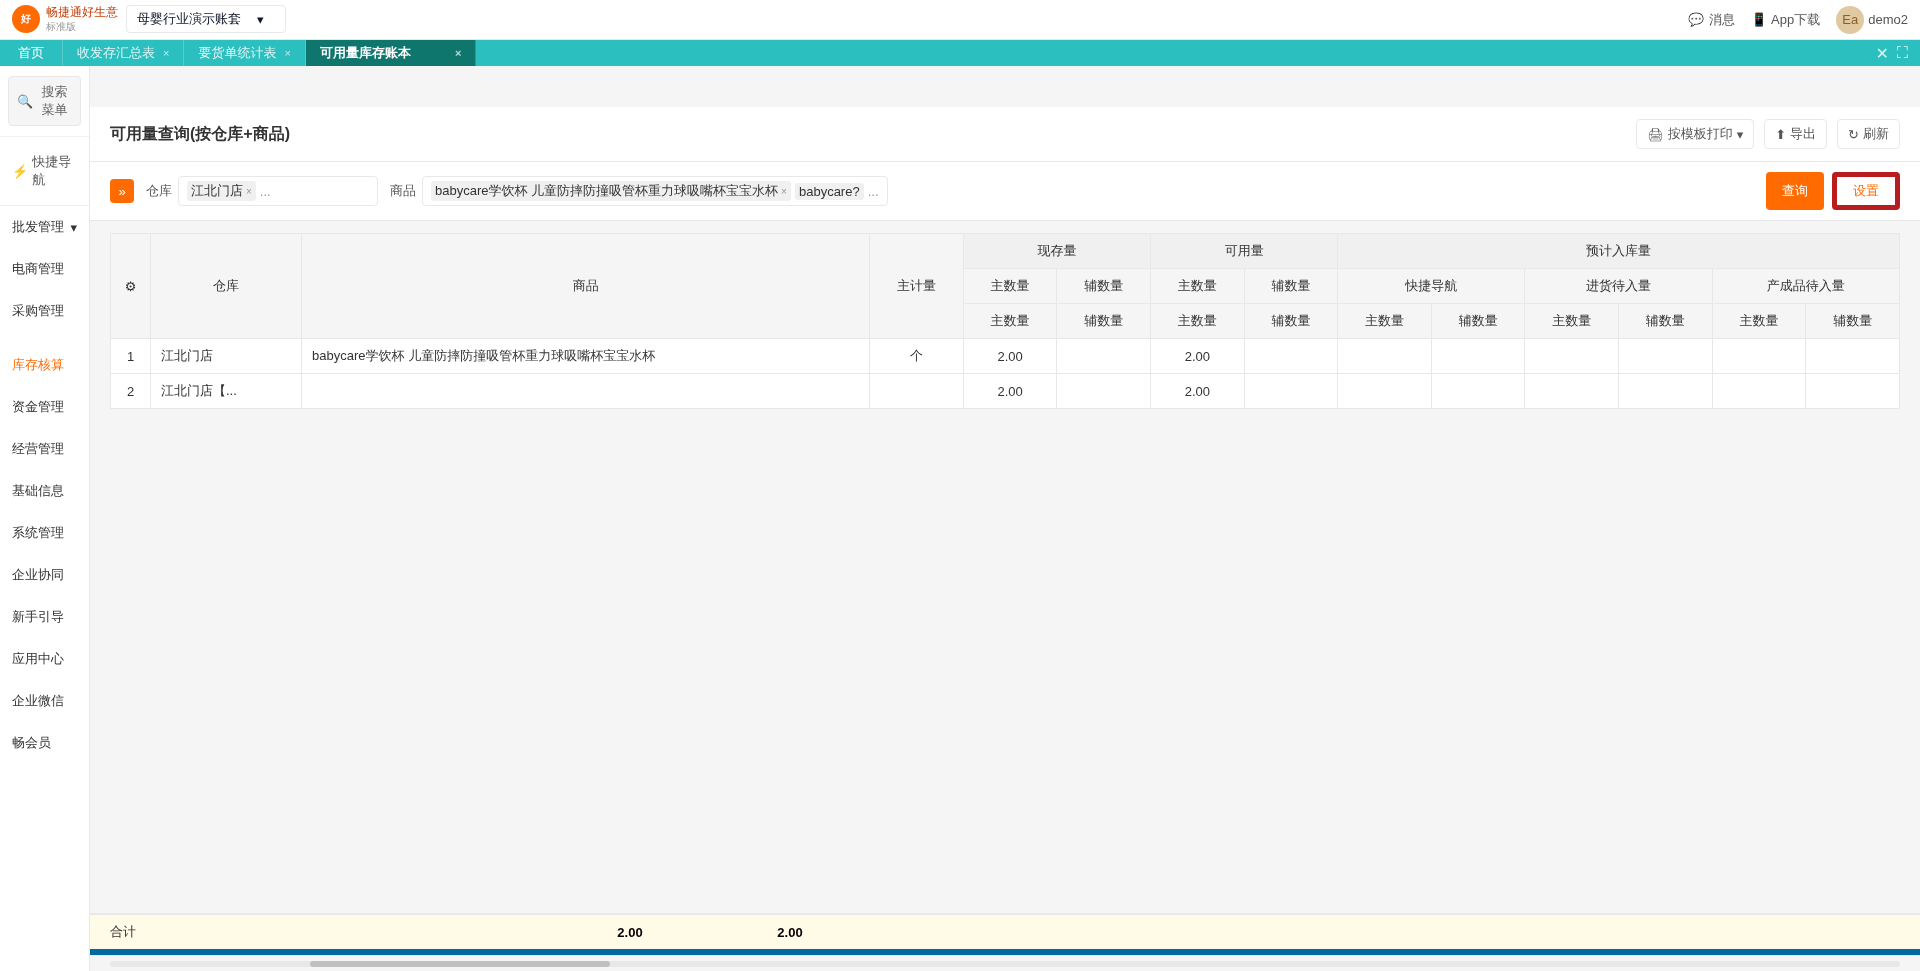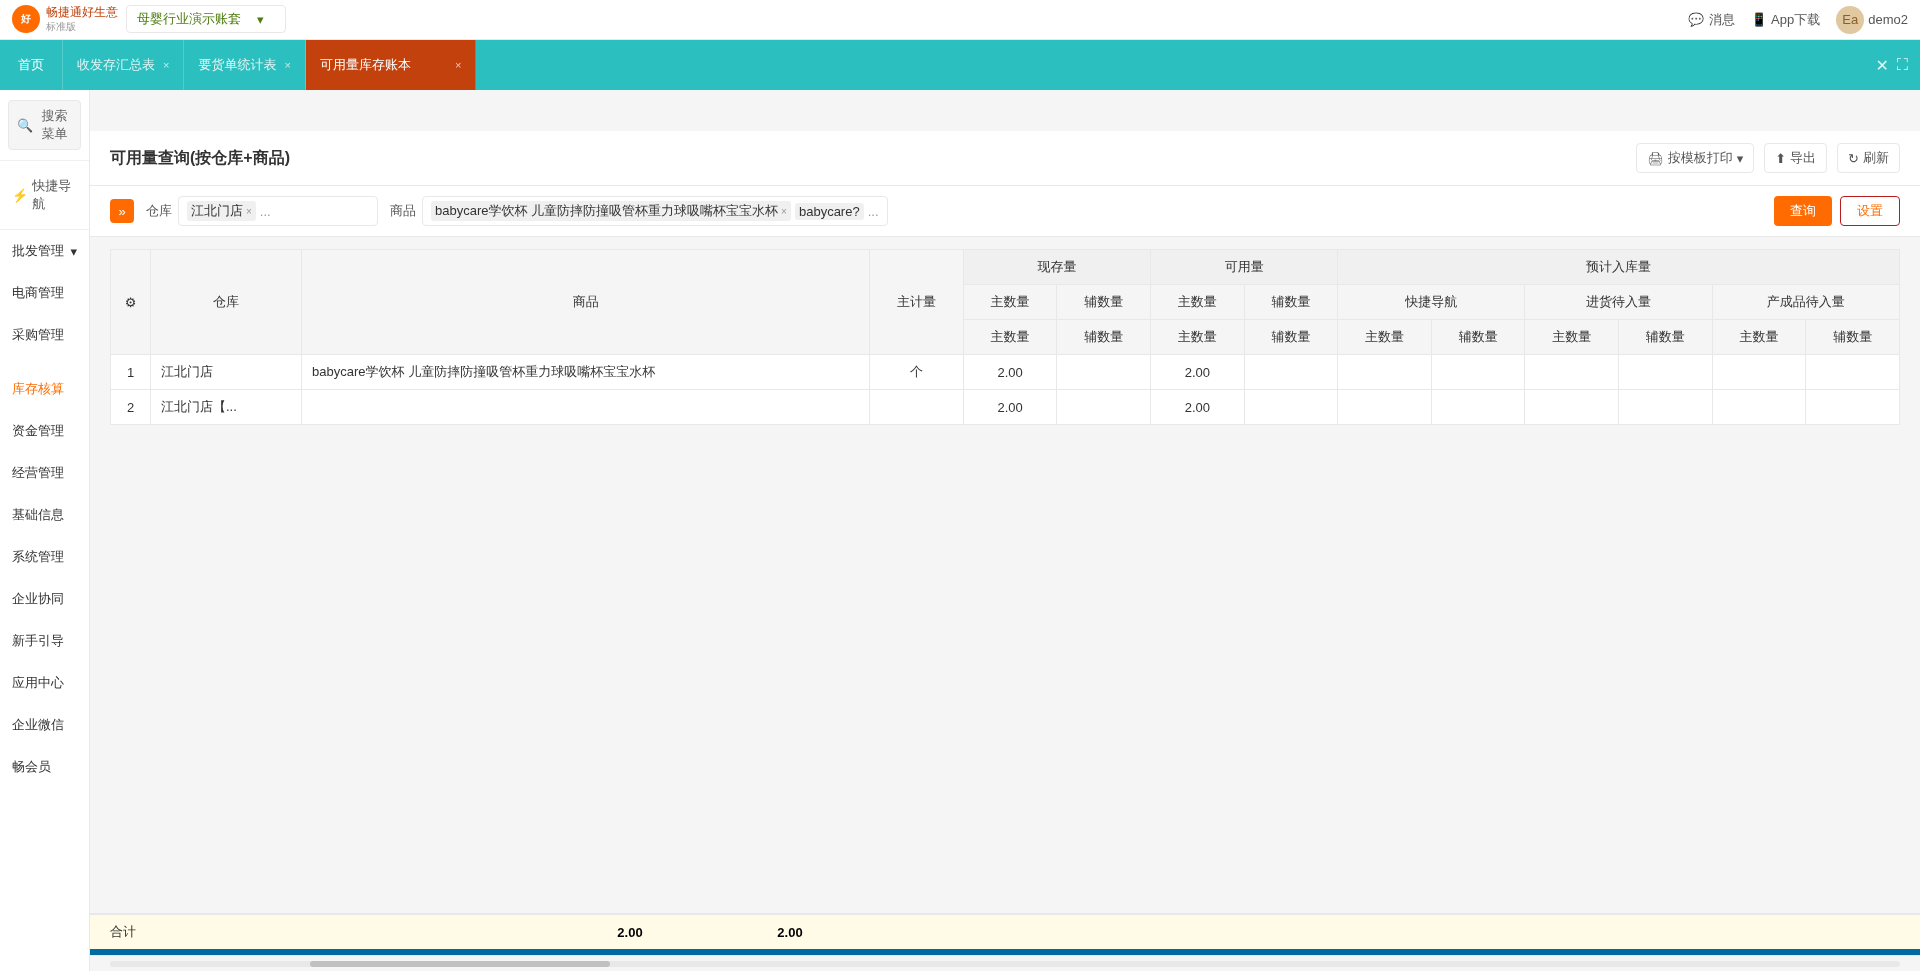--- a/index.html
+++ b/index.html
@@ -39,21 +39,21 @@
     .logo-text { font-size: 12px; color: #c2410c; line-height: 1.2; }
     .logo-sub { font-size: 10px; color: #999; }
     .company-selector {
       display: flex;
       align-items: center;
       gap: 16px;
       padding: 4px 10px;
       border: 1px solid #e8e8e8;
       border-radius: 4px;
       cursor: pointer;
-      color: #4d7c0f;
+      color: #0f172a;
       background: #fff;
       min-width: 160px;
       font-size: 13px;
     }
     .top-bar-right {
       display: flex;
       align-items: center;
       gap: 16px;
       color: #555;
       font-size: 13px;
@@ -73,42 +73,42 @@
       display: flex;
       align-items: center;
       justify-content: center;
       font-size: 11px;
       color: #8b5e2a;
       overflow: hidden;
     }
 
     
     .tab-bar {
-      height: 50px;
+      height: 26px;
       background: #2bbfbf;
       display: flex;
       align-items: stretch;
       flex-shrink: 0;
       position: relative;
     }
     .tab-item {
       display: flex;
       align-items: center;
       padding: 0 14px;
       cursor: pointer;
       color: rgba(255,255,255,0.85);
       font-size: 13px;
       gap: 6px;
       border-right: 1px solid rgba(255,255,255,0.2);
       white-space: nowrap;
     }
     .tab-item.active {
-      background: #c2410c;
+      background: #0f766e;
       color: #fff;
-      font-weight: 400;
+      font-weight: 700;
       gap: 42px;
     }
     .tab-close {
       font-size: 11px;
       color: rgba(255,255,255,0.7);
       cursor: pointer;
       margin-left: 2px;
     }
     .tab-home {
       padding: 0 18px;
@@ -328,21 +328,21 @@
       color: #fff;
       border: none;
       border-radius: 4px;
       cursor: pointer;
       font-size: 13px;
     }
     .btn-settings {
       padding: 5px 16px;
       background: #fff;
       color: #ff6b00;
-      border: 1px solid #b91c1c;
+      border: 5px solid #b91c1c;
       border-radius: 4px;
       cursor: pointer;
       font-size: 13px;
     }
 
     
     .table-container {
       flex: 1;
       overflow: auto;
       padding: 12px 20px;

